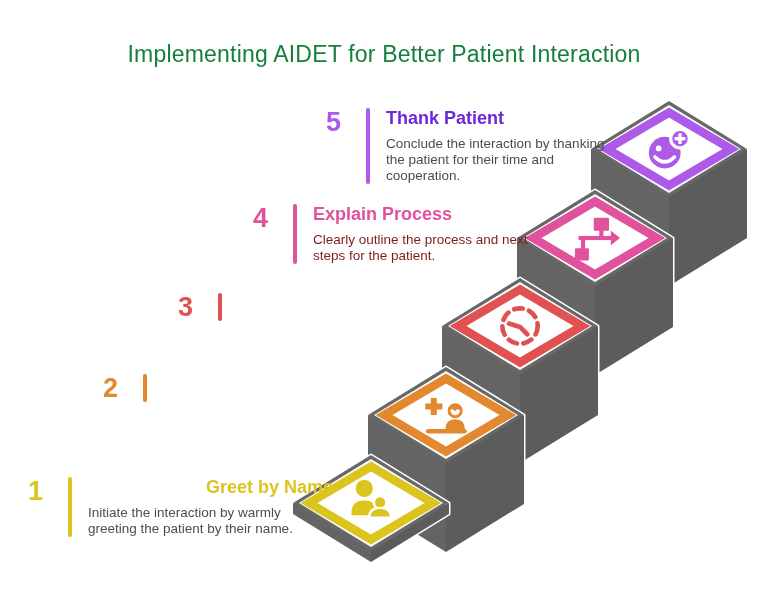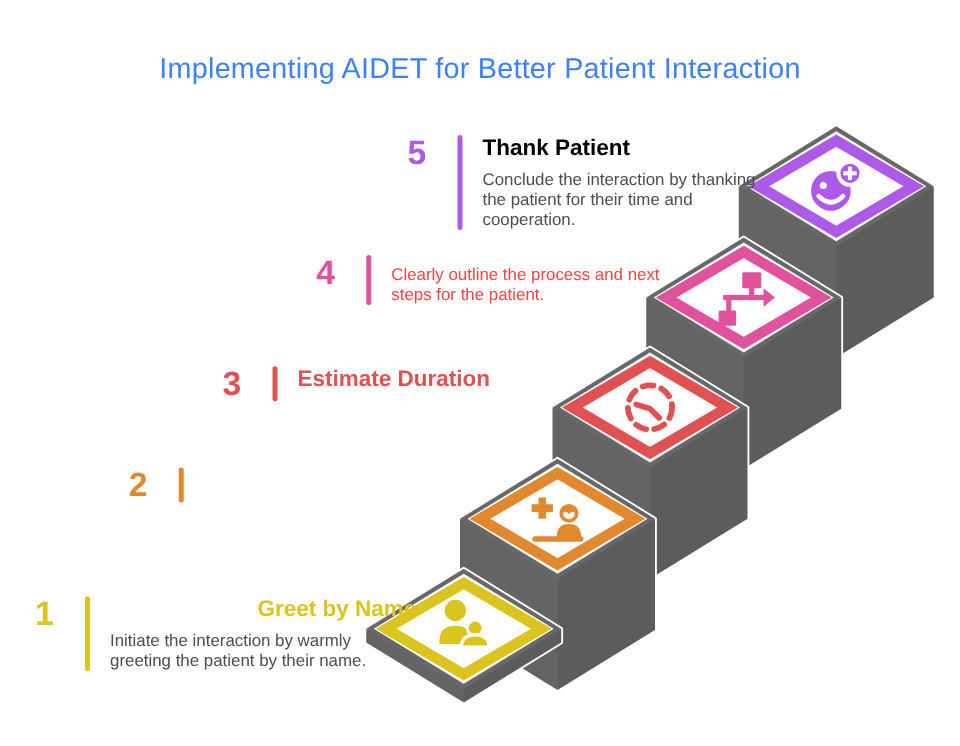--- a/index.html
+++ b/index.html
@@ -28,21 +28,21 @@
   .step-desc{font-size:13.5px;line-height:16px;margin-top:8px;}
   .b1{left:1px;top:477px;}   .b1 .step-desc{width:245px;}
   .b2{left:76px;top:374px;}  .b2 .step-desc{width:245px;}
   .b3{left:151px;top:293px;} .b3 .step-desc{width:245px;}
   .b4{left:226px;top:204px;} .b4 .step-desc{width:215px;}
   .b5{left:299px;top:108px;} .b5 .step-desc{width:240px;}
 </style>
 </head>
 <body>
 
-<div class="main-title" style="color: #3b82f6;">Implementing AIDET for Better Patient Interaction</div>
+<div class="main-title" style="color: #15803d;">Implementing AIDET for Better Patient Interaction</div>
 
 <svg class="stair-svg" width="768" height="597" viewBox="0 0 768 597">
 
   <g>
     <polygon points="669,101 747,149 747,238 669,286 591,238 591,149" stroke="#ffffff" stroke-width="3" stroke-linejoin="round" fill="#686868"></polygon>
     <polygon points="591,149 669,197 669,286 591,238" fill="#646464"></polygon>
     <polygon points="669,197 747,149 747,238 669,286" fill="#5c5c5c"></polygon>
     <polygon points="669,101 747,149 669,197 591,149" fill="#686868"></polygon>
     <polygon points="669,105 741,149 669,193 597,149" fill="#ffffff"></polygon>
     <polygon points="669,112.5 731,149 669,185.5 607,149" fill="#ffffff" stroke-width="8.5" stroke="#ae5ae8"></polygon>
@@ -115,38 +115,38 @@
       <circle cx="7.5" cy="-0.5" r="5.2" stroke="#ffffff" stroke-width="2"></circle>
       <path d="M -1.5 12 Q -1.5 4 7.5 4 Q 16.5 4 16.5 12 Z" stroke="#ffffff" stroke-width="2"></path>
     </g>
   </g>
 </svg>
 
 <div class="step-block b5">
   <div class="step-num" style="color: rgb(174, 90, 232);">5</div>
   <div class="accent-bar" style="background: rgb(174, 90, 232);"></div>
   <div class="step-texts">
-    <div class="step-title" style="color: #000000;">Thank Patient</div>
+    <div class="step-title" style="color: #6d28d9;">Thank Patient</div>
     <div class="step-desc" style="color: rgb(77, 77, 77);">Conclude the interaction by thanking the patient for their time and cooperation.</div>
   </div>
 </div>
 
 <div class="step-block b4">
   <div class="step-num" style="color: rgb(225, 82, 157);">4</div>
   <div class="accent-bar" style="background: rgb(225, 82, 157);"></div>
   <div class="step-texts">
-    <div class="step-desc" style="color: #ef4444;">Clearly outline the process and next steps for the patient.</div>
+    <div class="step-title" style="color: rgb(225, 82, 157);">Explain Process</div>
+    <div class="step-desc" style="color: #7f1d1d;">Clearly outline the process and next steps for the patient.</div>
   </div>
 </div>
 
 <div class="step-block b3">
   <div class="step-num" style="color: rgb(224, 81, 81);">3</div>
   <div class="accent-bar" style="background: rgb(224, 81, 81);"></div>
   <div class="step-texts">
-    <div class="step-title" style="color: rgb(224, 81, 81);">Estimate Duration</div>
   </div>
 </div>
 
 <div class="step-block b2">
   <div class="step-num" style="color: rgb(226, 137, 47);">2</div>
   <div class="accent-bar" style="background: rgb(226, 137, 47);"></div>
   <div class="step-texts">
   </div>
 </div>
 

